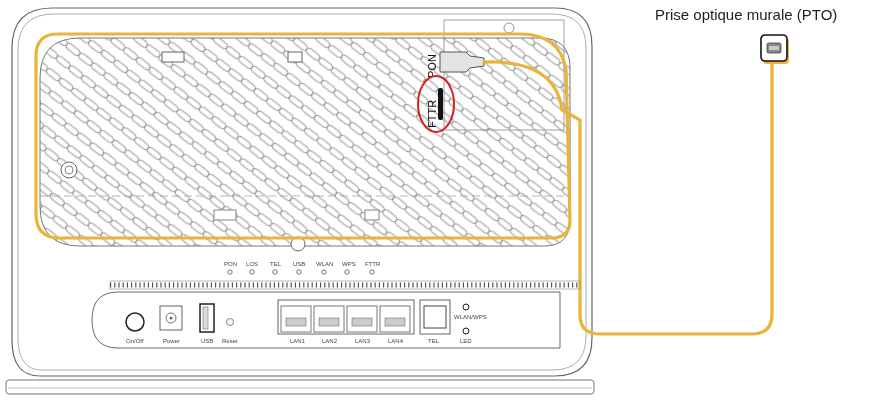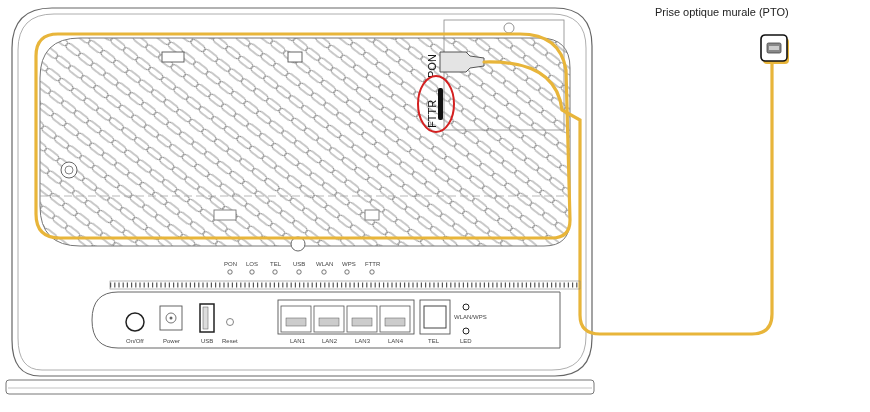--- a/index.html
+++ b/index.html
@@ -1,18 +1,18 @@
 <!DOCTYPE html>
 <html><head>
 <meta charset="utf-8">
 <style>
   html, body { margin: 0; padding: 0; background: #ffffff; }
   body { width: 870px; height: 412px; position: relative; overflow: hidden; font-family: "Liberation Sans", sans-serif; }
   #diagram { position: absolute; left: 0; top: 0; width: 870px; height: 412px; }
-  .pto-title { position: absolute; left: 655px; top: 6px; font-size: 11px; color: #222; white-space: nowrap; }
+  .pto-title { position: absolute; left: 655px; top: 6px; font-size: 15px; color: #222; white-space: nowrap; }
   svg text { font-family: "Liberation Sans", sans-serif; }
   .lbl-small { font-size: 6px; fill: #444; }
   .lbl-port { font-size: 6px; fill: #444; }
   .lbl-side { font-size: 11px; fill: #111; font-weight: normal; }
 </style>
 </head>
 <body>
 
 <div id="diagram">
   <svg width="870" height="412" viewBox="0 0 870 412" xmlns="http://www.w3.org/2000/svg">

